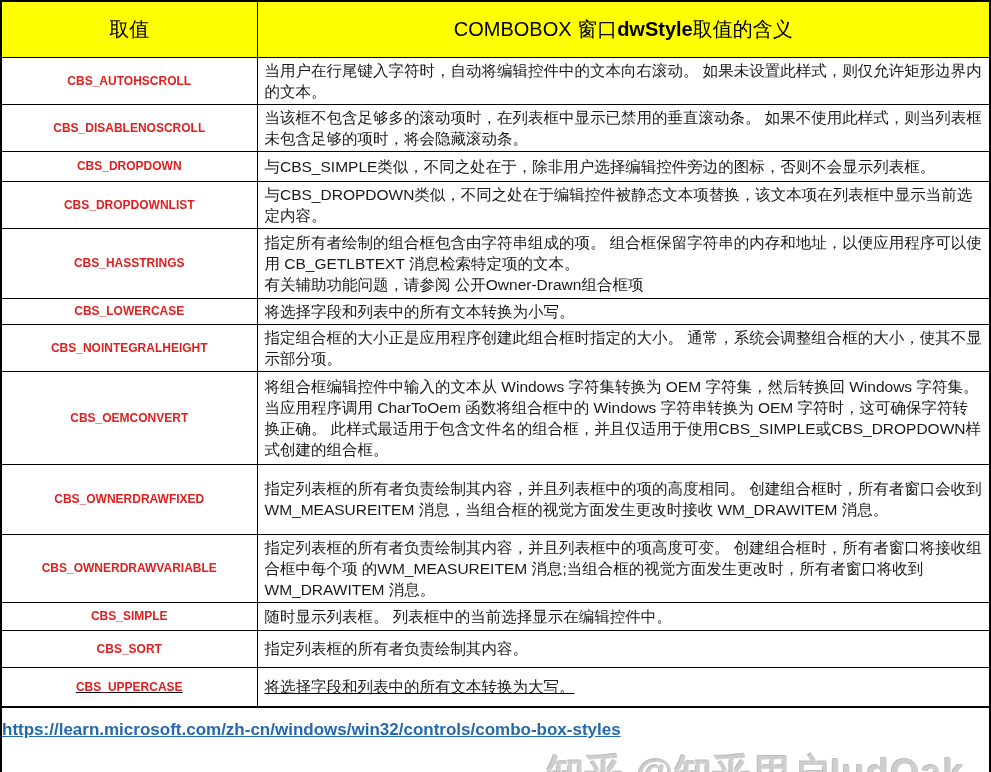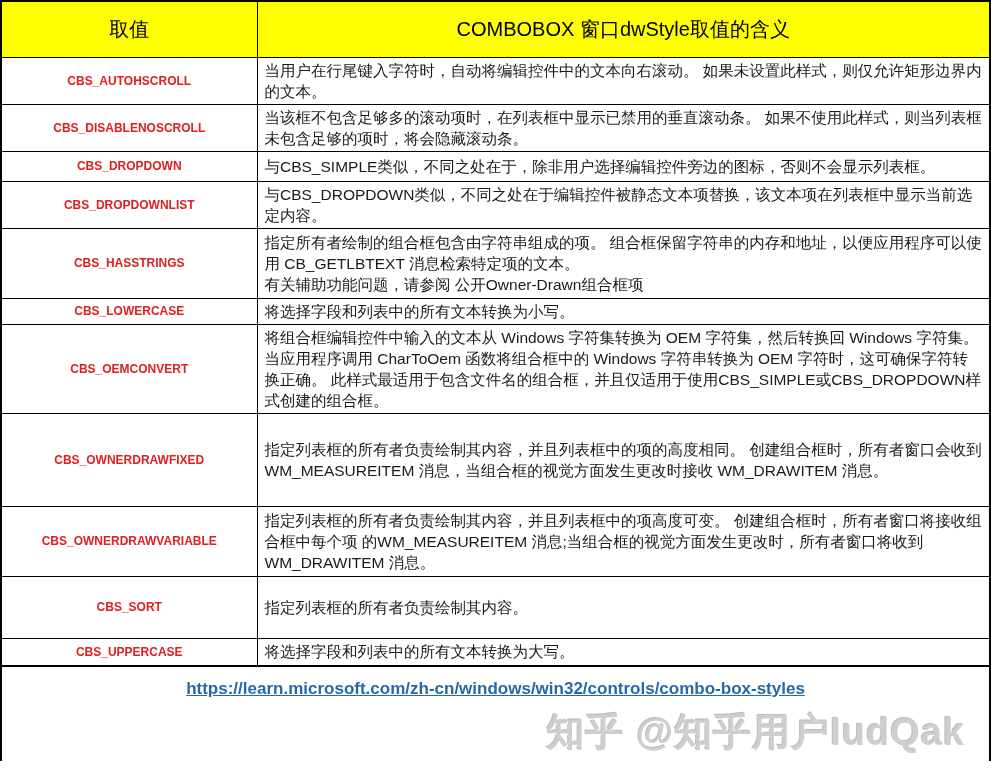--- a/index.html
+++ b/index.html
@@ -30,21 +30,21 @@
   th.hdr {
     background: var(--header-bg);
     height: 56px;
     font-size: 20px;
     font-weight: 400;
     color: #000;
     text-align: center;
     vertical-align: middle;
     padding: 0 4px;
   }
-  th.hdr .bold-seg { font-weight: 400; text-align: center; }
+  th.hdr .bold-seg { font-weight: 700; text-align: center; }
   td.val {
     color: var(--value-red);
     font-weight: 700;
     font-size: 12px;
     text-align: center;
     vertical-align: middle;
     padding: 2px 4px;
   }
   td.desc {
     color: var(--text-black);
@@ -62,29 +62,29 @@
   tbody tr:nth-child(3)  { height: 30px; }
   tbody tr:nth-child(4)  { height: 47px; }
   tbody tr:nth-child(5)  { height: 70px; }
   tbody tr:nth-child(6)  { height: 23px; }
   tbody tr:nth-child(7)  { height: 47px; }
   tbody tr:nth-child(8)  { height: 93px; }
   tbody tr:nth-child(9)  { height: 70px; }
   tbody tr:nth-child(10) { height: 62px; }
   tbody tr:nth-child(11) { height: 28px; }
   tbody tr:nth-child(12) { height: 37px; }
-  tbody tr:nth-child(13) { height: 32px; }
+  tbody tr:nth-child(13) { height: 40px; text-decoration: underline; }
   .footer {
     width: 991px;
     height: 94px;
     border-left: 2px solid var(--border-c);
     border-right: 2px solid var(--border-c);
     padding-top: 12px;
   }
-  .footer .link-row { text-align: center; }
+  .footer .link-row { }
   a.ms-link {
     color: var(--link-blue);
     font-weight: 700;
     font-size: 17px;
     text-decoration: underline;
   }
   .watermark {
     margin-top: 8px;
     padding-right: 24px;
     text-align: right;
@@ -129,30 +129,38 @@
     <tr>
         <td class="val">CBS_HASSTRINGS</td>
         <td class="desc">指定所有者绘制的组合框包含由字符串组成的项。 组合框保留字符串的内存和地址，以便应用程序可以使用 CB_GETLBTEXT 消息检索特定项的文本。
 有关辅助功能问题，请参阅 公开Owner-Drawn组合框项</td>
       </tr>
     <tr>
         <td class="val">CBS_LOWERCASE</td>
         <td class="desc">将选择字段和列表中的所有文本转换为小写。</td>
       </tr>
     <tr>
+        <td class="val">CBS_NOINTEGRALHEIGHT</td>
+        <td class="desc">指定组合框的大小正是应用程序创建此组合框时指定的大小。 通常，系统会调整组合框的大小，使其不显示部分项。</td>
+      </tr>
+    <tr>
         <td class="val">CBS_OEMCONVERT</td>
         <td class="desc">将组合框编辑控件中输入的文本从 Windows 字符集转换为 OEM 字符集，然后转换回 Windows 字符集。 当应用程序调用 CharToOem 函数将组合框中的 Windows 字符串转换为 OEM 字符时，这可确保字符转换正确。 此样式最适用于包含文件名的组合框，并且仅适用于使用CBS_SIMPLE或CBS_DROPDOWN样式创建的组合框。</td>
       </tr>
     <tr>
         <td class="val">CBS_OWNERDRAWFIXED</td>
         <td class="desc">指定列表框的所有者负责绘制其内容，并且列表框中的项的高度相同。 创建组合框时，所有者窗口会收到 WM_MEASUREITEM 消息，当组合框的视觉方面发生更改时接收 WM_DRAWITEM 消息。</td>
       </tr>
     <tr>
         <td class="val">CBS_OWNERDRAWVARIABLE</td>
         <td class="desc">指定列表框的所有者负责绘制其内容，并且列表框中的项高度可变。 创建组合框时，所有者窗口将接收组合框中每个项 的WM_MEASUREITEM 消息;当组合框的视觉方面发生更改时，所有者窗口将收到 WM_DRAWITEM 消息。</td>
+      </tr>
+    <tr>
+        <td class="val">CBS_SIMPLE</td>
+        <td class="desc">随时显示列表框。 列表框中的当前选择显示在编辑控件中。</td>
       </tr>
     <tr>
         <td class="val">CBS_SORT</td>
         <td class="desc">指定列表框的所有者负责绘制其内容。</td>
       </tr>
     <tr>
         <td class="val">CBS_UPPERCASE</td>
         <td class="desc">将选择字段和列表中的所有文本转换为大写。</td>
       </tr>
   </tbody>

